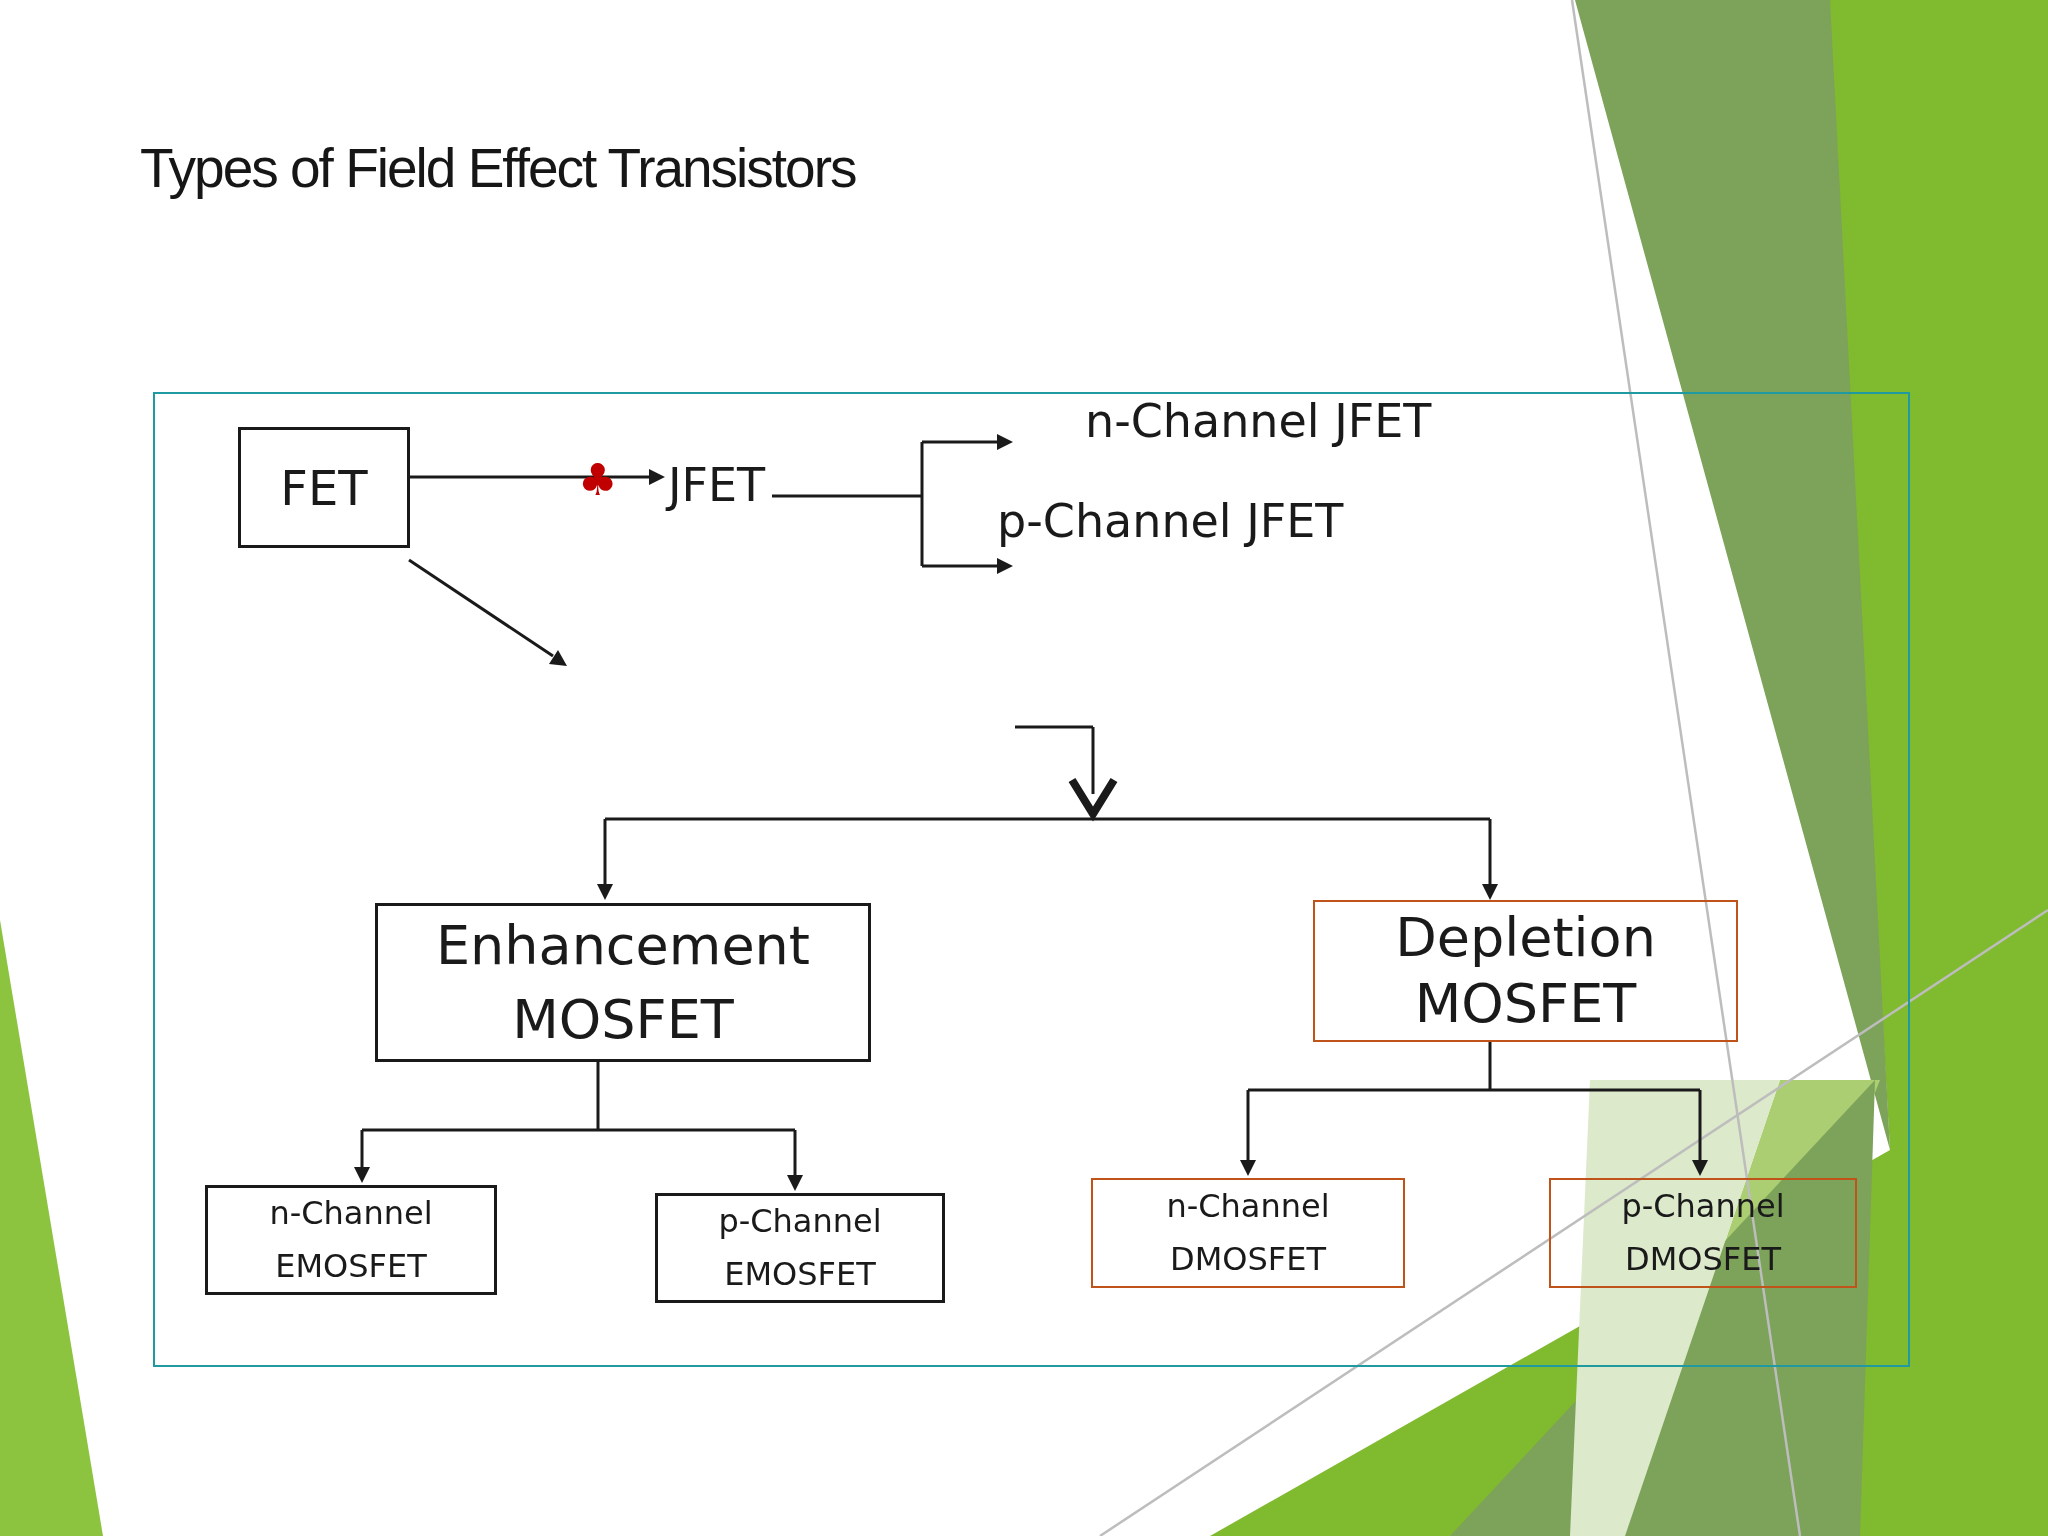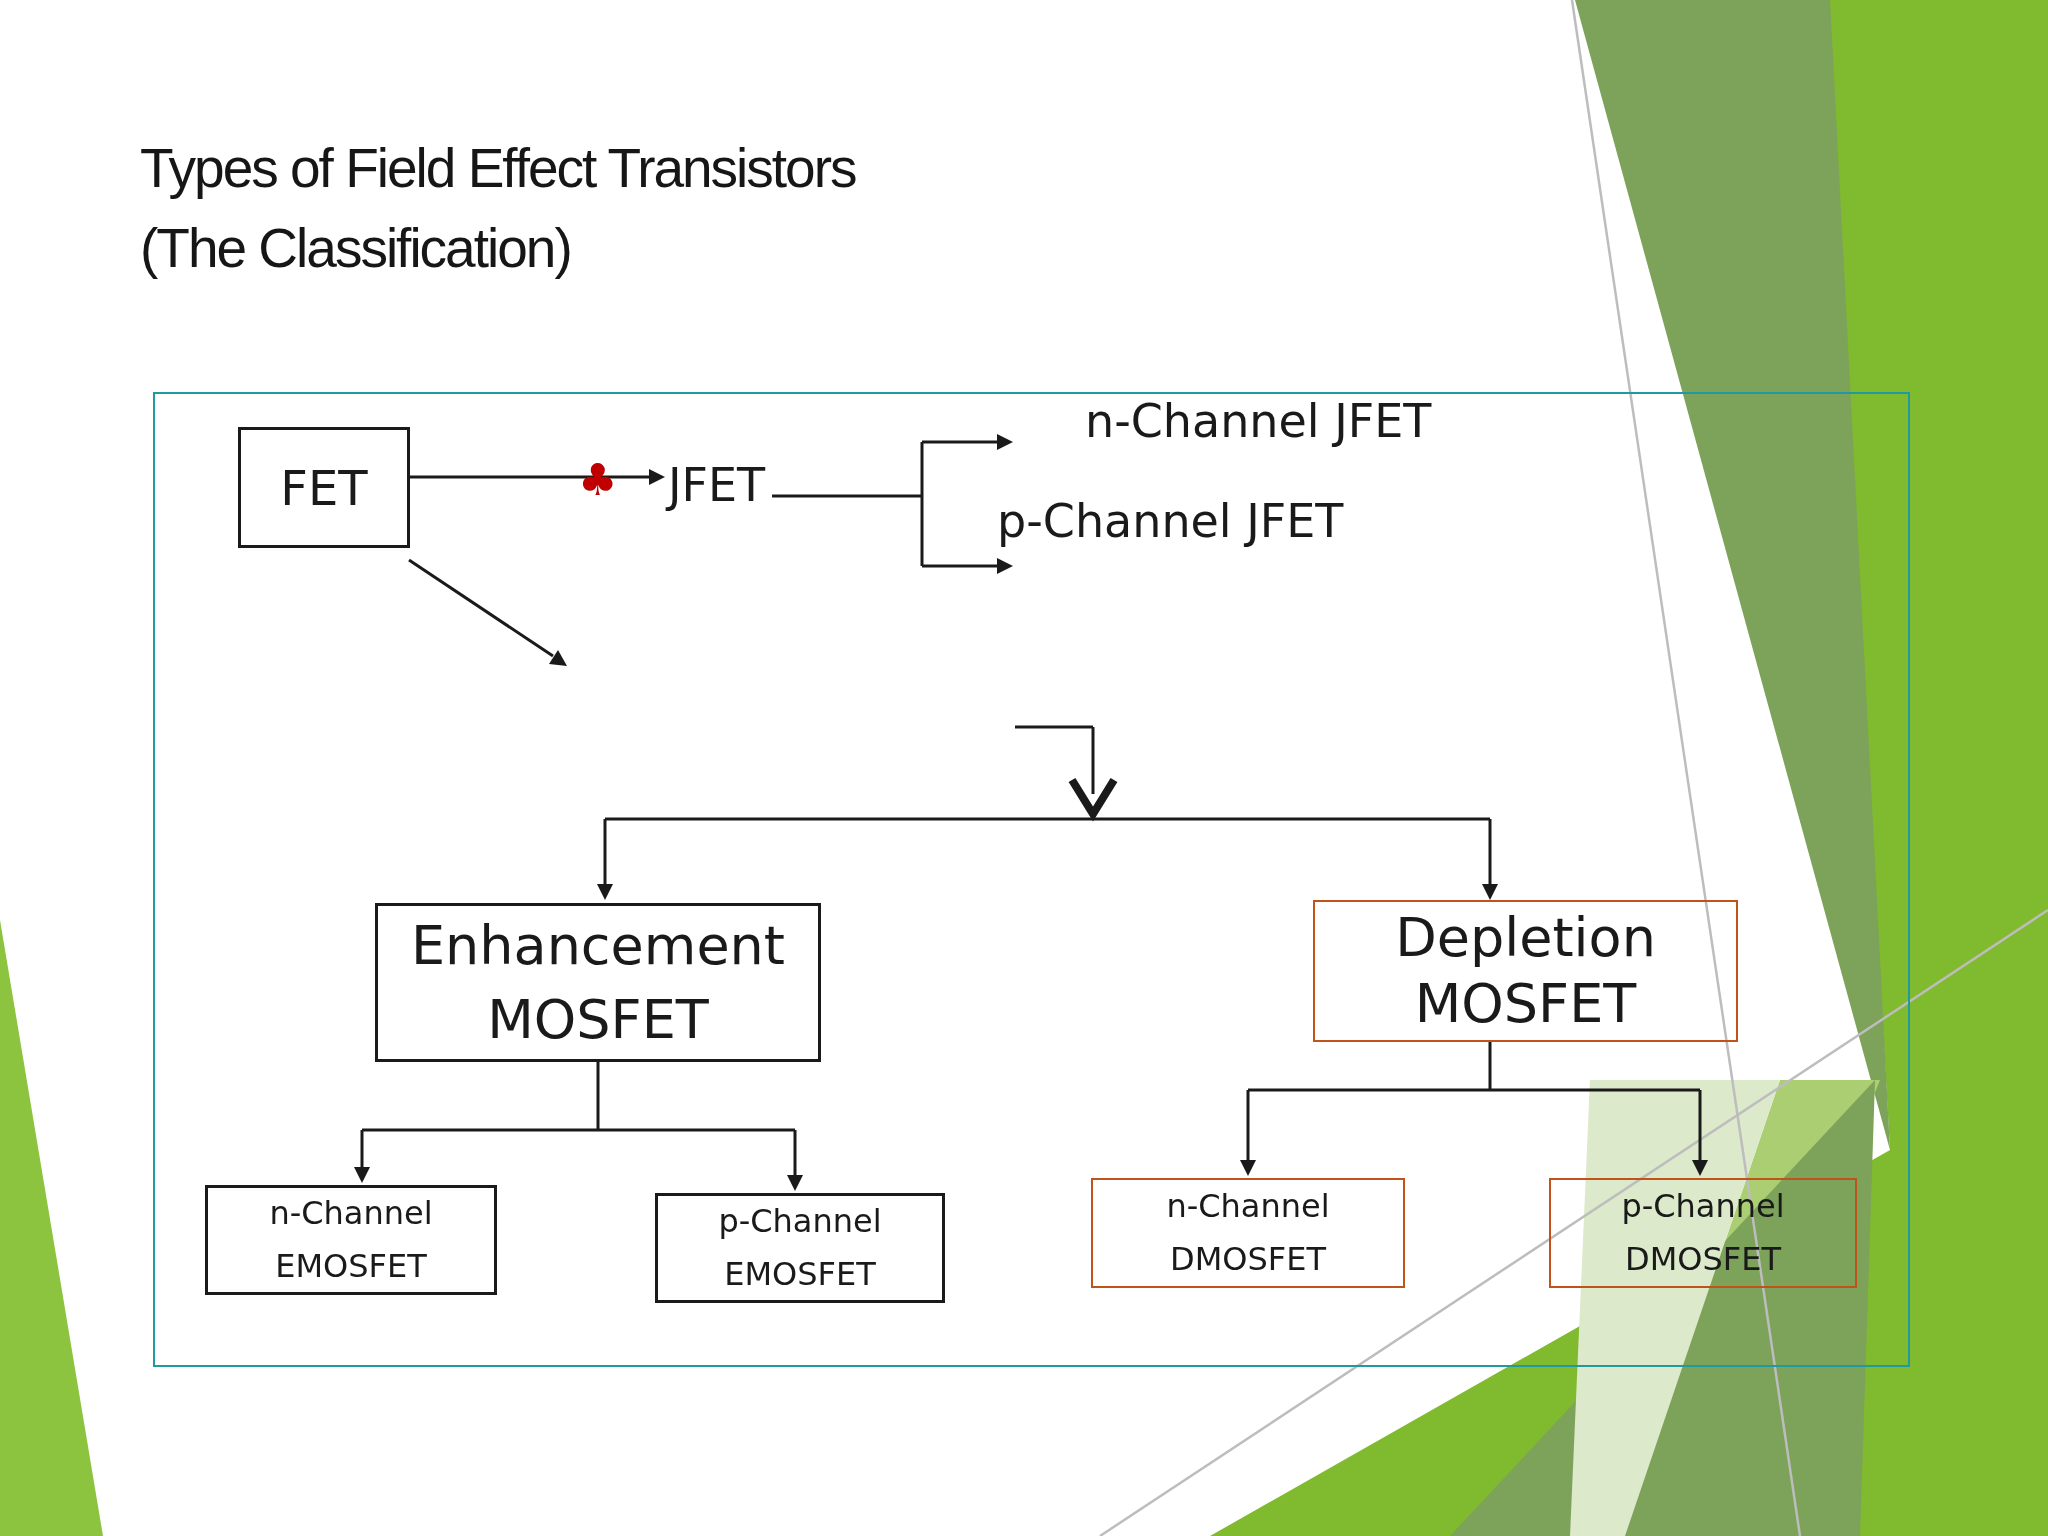--- a/index.html
+++ b/index.html
@@ -34,21 +34,21 @@
   }
   .label{white-space:nowrap;}
   .lbl46{font-size:46px;}
   .lbl48{font-size:48px;}
   .nodebox{
     display:flex;flex-direction:column;align-items:center;justify-content:center;
     text-align:center;background:transparent;border:3px solid #1a1a1a;box-sizing:border-box;
   }
   .nodebox.orange{border-color:var(--c-highlight);border-width:2.5px;}
   .fet-box{left:238px;top:427px;width:172px;height:121px;font-size:48px;}
-  .enh-box{left:375px;top:903px;width:446px;height:159px;font-size:54px;line-height:74px;}
+  .enh-box{left:375px;top:903px;width:496px;height:159px;font-size:54px;line-height:74px;}
   .dep-box{left:1313px;top:900px;width:425px;height:142px;font-size:54px;line-height:66px;}
   .small-box{font-size:32px;line-height:53px;}
   .nemos{left:205px;top:1185px;width:292px;height:110px;}
   .pemos{left:655px;top:1193px;width:290px;height:110px;}
   .ndmos{left:1091px;top:1178px;width:314px;height:110px;}
   .pdmos{left:1549px;top:1178px;width:308px;height:110px;}
   .club{
     position:absolute;left:578px;top:458px;z-index:4;
     font-size:44px;color:var(--c-club);line-height:44px;
   }
@@ -103,21 +103,20 @@
       <polygon points="1490,900 1482,884 1498,884"></polygon>
       <polygon points="362,1183 354,1167 370,1167"></polygon>
       <polygon points="795,1191 787,1175 803,1175"></polygon>
       <polygon points="1248,1176 1240,1160 1256,1160"></polygon>
       <polygon points="1700,1176 1692,1160 1708,1160"></polygon>
     </g>
   </svg>
 
   <div class="title">
     <div>Types of Field Effect Transistors</div>
-    <div>(The Classification)</div>
   </div>
 
   <div class="nodebox fet-box">
     <span>FET</span>
   </div>
 
   <span class="club">♣</span>
 
   <div class="label lbl46" style="left:668px;top:458px;">JFET</div>
 

